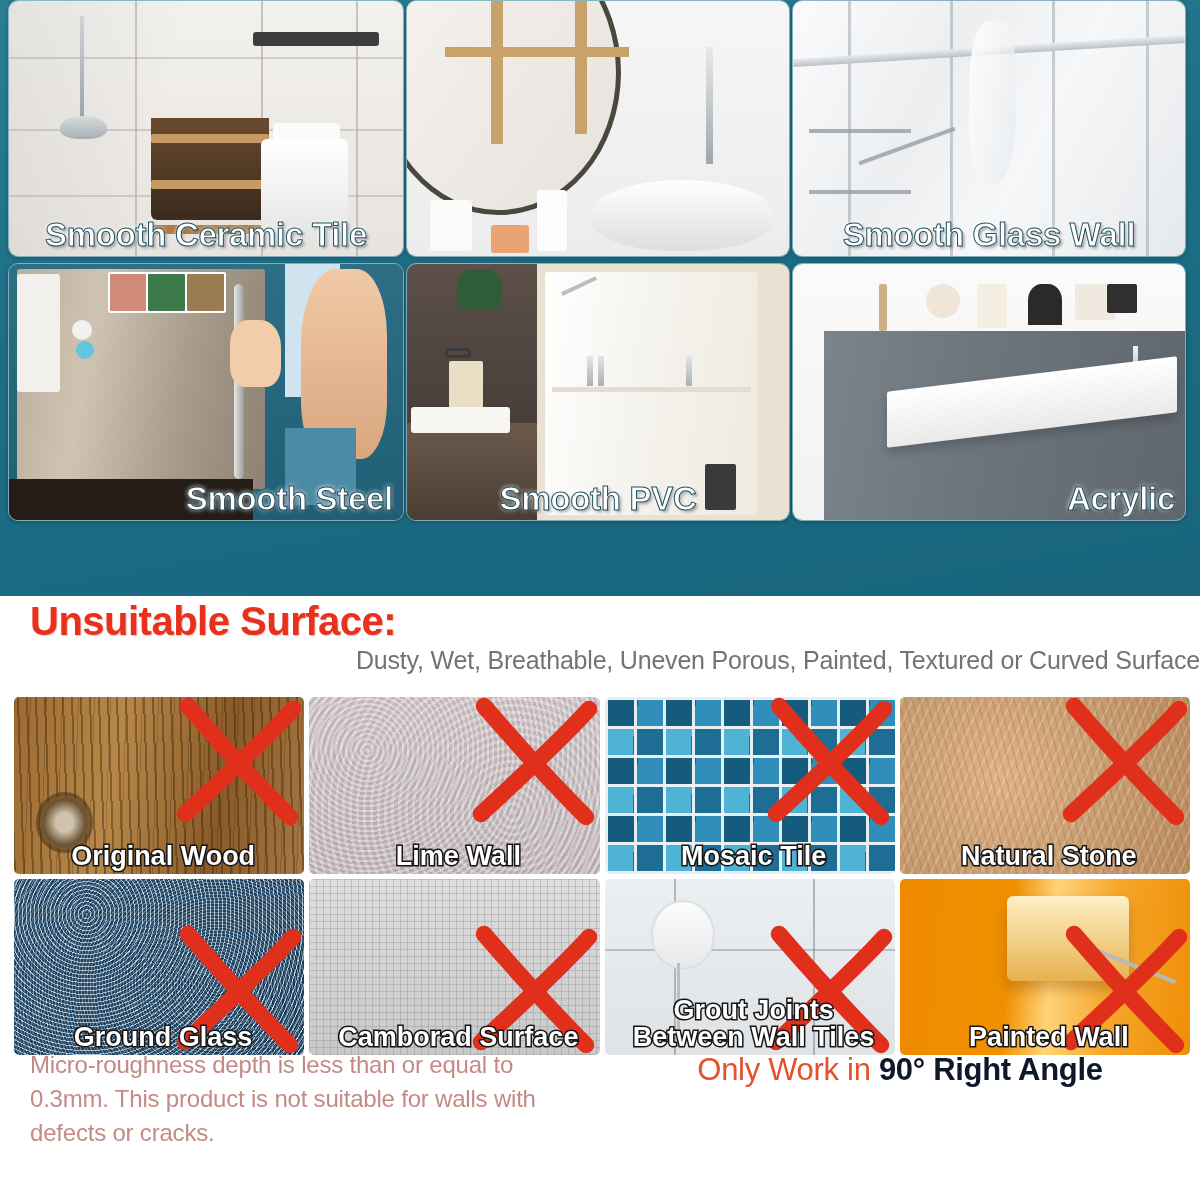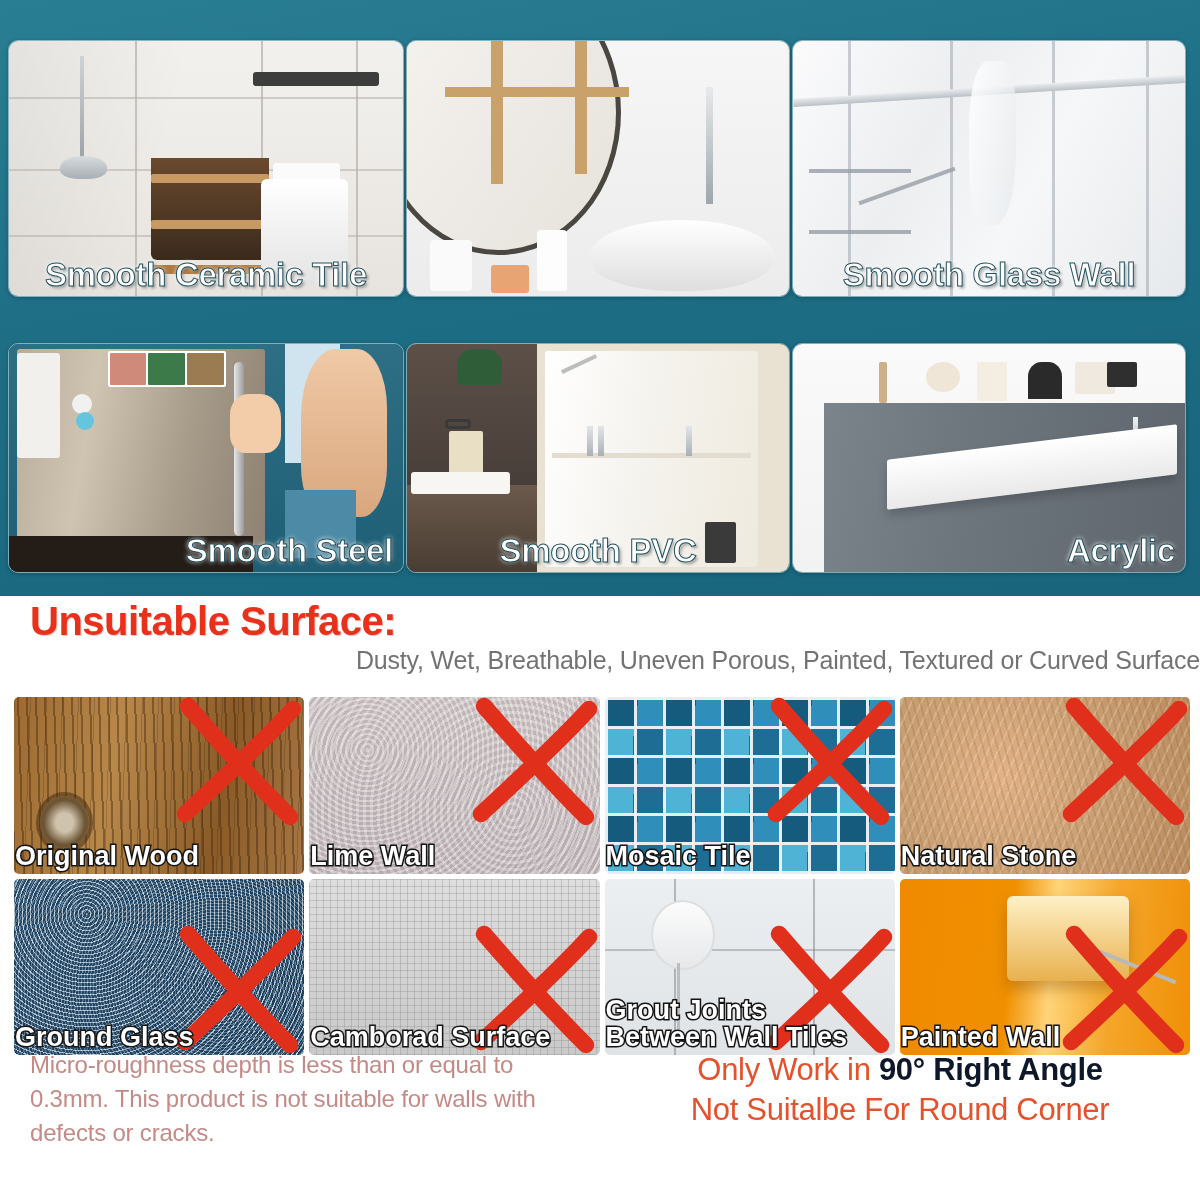--- a/index.html
+++ b/index.html
@@ -27,22 +27,22 @@
     text-shadow: 2px 2px 3px rgba(0,0,0,.35);
     line-height: 1;
   }
   .apply-rest {
     color: #ffffff; font-size: 30px; font-weight: 700; letter-spacing: .2px;
     text-shadow: 2px 2px 3px rgba(0,0,0,.35);
     margin-left: 12px; line-height: 1;
   }
 
   .apply-grid { display: flex; flex-direction: column; gap: 6px; }
-  .apply-row { display: flex; gap: 2px; height: 257px; margin-top: 40px; }
-  .apply-row.r2 { height: 230px; }
+  .apply-row { display: flex; gap: 2px; height: 257px; }
+  .apply-row.r2 { height: 258px; }
 
   .tile {
     position: relative; overflow: hidden;
     border-radius: 10px;
     border: 1px solid rgba(255,255,255,.45);
     box-shadow: 0 1px 4px rgba(0,0,0,.25);
   }
   .tile-label {
     position: absolute; bottom: 2px; width: 100%;
     font-size: 33px; font-weight: 800; color: #ffffff;
@@ -195,22 +195,22 @@
   #unsuit-grid {
     position:absolute; left:14px; top:101px; width:1176px; height:358px;
     display:grid; grid-template-columns: repeat(4, 1fr); grid-template-rows: repeat(2, 1fr);
     gap: 5px;
   }
   .ucell { position:relative; overflow:visible; }
   .ucell-img {
     position:absolute; inset:0; overflow:hidden; border-radius:5px;
   }
   .ucell-label {
-    position:absolute; left:1px; right:0; bottom:3px;
-    text-align:left; font-size:27px; font-weight:800; color:#ffffff;
+    position:absolute; left:8px; right:0; bottom:3px;
+    text-align:center; font-size:27px; font-weight:800; color:#ffffff;
     -webkit-text-stroke: 3px #1a1a1a;
     paint-order: stroke fill;
     text-shadow: 0 0 2px rgba(0,0,0,.9);
     line-height: 1.02; white-space: nowrap; z-index: 3;
   }
   .ucell-label.two-line { bottom:3px; }
 
   
   .xmark { position:absolute; right:-10px; top:-12px; width:150px; height:150px; z-index:2; pointer-events:none; }
   .xmark-lower { top:auto; bottom:-8px; }
@@ -504,17 +504,16 @@
         </svg>
         <div class="ucell-label">Painted Wall</div>
       </div>
     </div>
   </section>
 
   <div id="footer">
     <div id="foot-left">Micro-roughness depth is less than or equal to 0.3mm. This product is not suitable for walls with defects or cracks.</div>
     <div id="foot-right">
       <div class="fr-line"><span>Only Work in </span><span class="fr-strong">90° Right Angle</span></div>
-      <div class="fr-line">Not Suitalbe For Round Corner</div>
     </div>
   </div>
 
 </div>
 
 </body></html>

